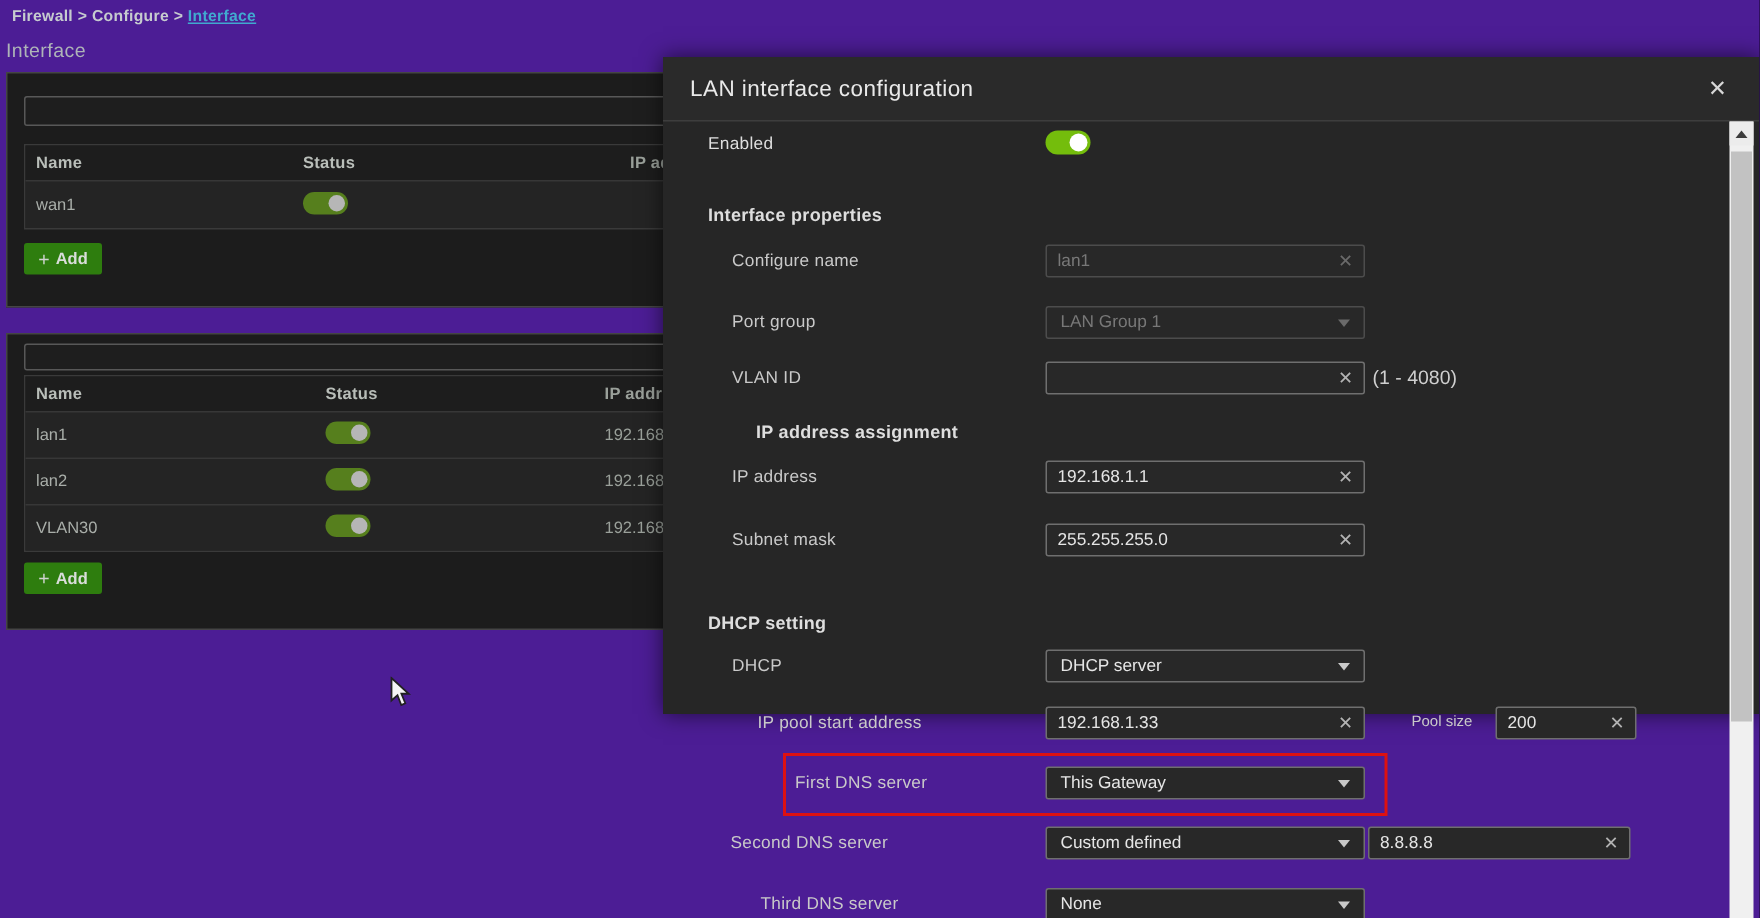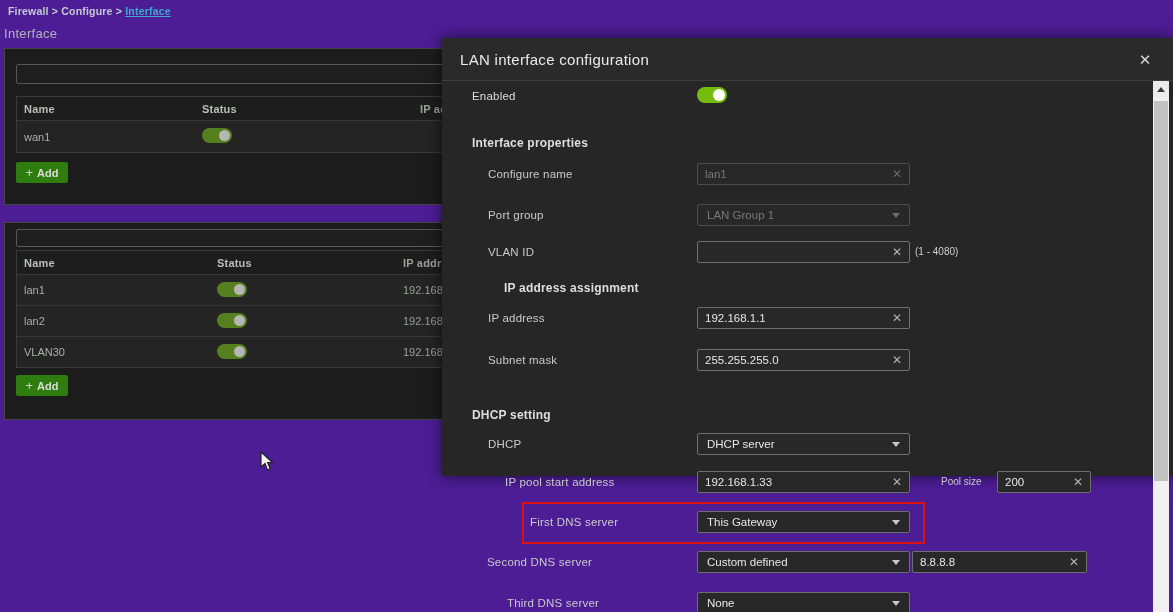--- a/index.html
+++ b/index.html
@@ -68,21 +68,21 @@
   .ibox.dis { border-color:#4c4c4c; }
   .ibox.dis input { color:#787878; }
   .x-clear { color:#b3b3b3; font-size:12px; line-height:1; margin-left:6px; cursor:pointer; }
   .ibox.dis .x-clear { color:#6a6a6a; }
 
   .dd { display:flex; align-items:center; height:22px; border:1px solid #6f6f6f; border-radius:2px; background:#282828; padding:0 9px; color:#e6e6e6; font-size:11.5px; cursor:pointer; }
   .dd.dis { border-color:#4c4c4c; color:#787878; }
   .caret { margin-left:auto; width:0; height:0; border-left:4px solid transparent; border-right:4px solid transparent; border-top:5px solid #c9c9c9; }
   .dd.dis .caret { border-top-color:#6a6a6a; }
 
-  .hint { position:absolute; left:473px; font-size:10px; color:#cfcfcf; line-height:22px; }
+  .hint { position:absolute; left:473px; font-size:13px; color:#cfcfcf; line-height:22px; }
 
   .tgl-on { position:absolute; left:255px; top:2px; width:30px; height:16px; border-radius:9px; background:#74bd0c; cursor:pointer; }
   .tgl-on .knob { position:absolute; right:2px; top:2px; width:12px; height:12px; border-radius:50%; background:#fff; }
 
   .pool-label { position:absolute; left:499px; font-size:10px; color:#c9c9c9; line-height:22px; }
   .pool-box { position:absolute; left:555px; width:94px; }
   .dns2-box  { position:absolute; left:470px; width:175px; }
 
   .hl-red { position:absolute; left:80px; top:464px; width:403px; height:42px; border:2px solid #dd1111; pointer-events:none; z-index:3; }
 

